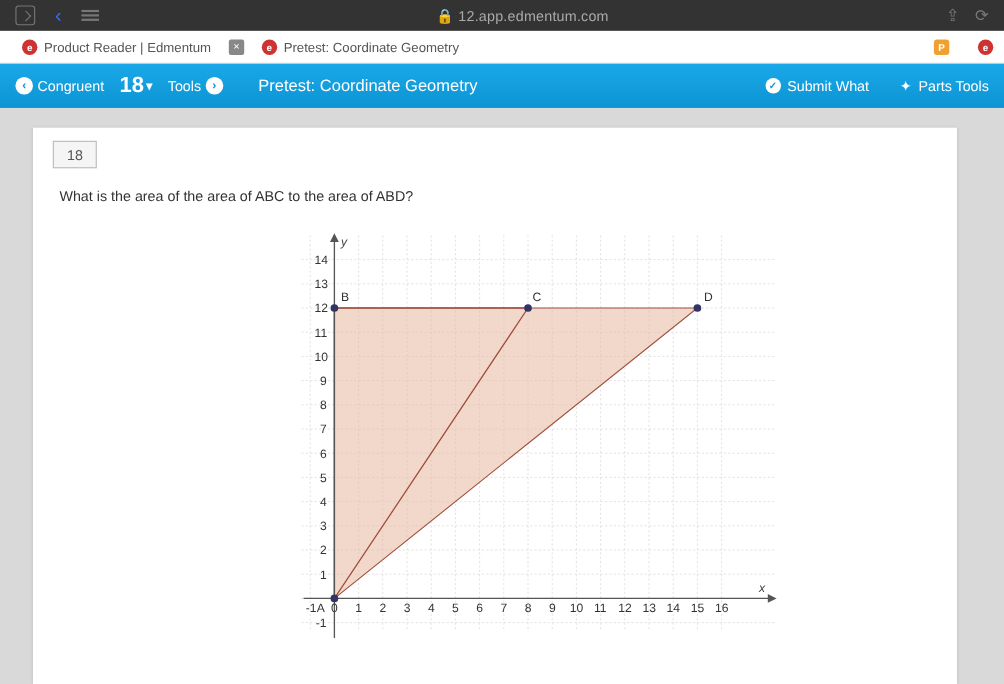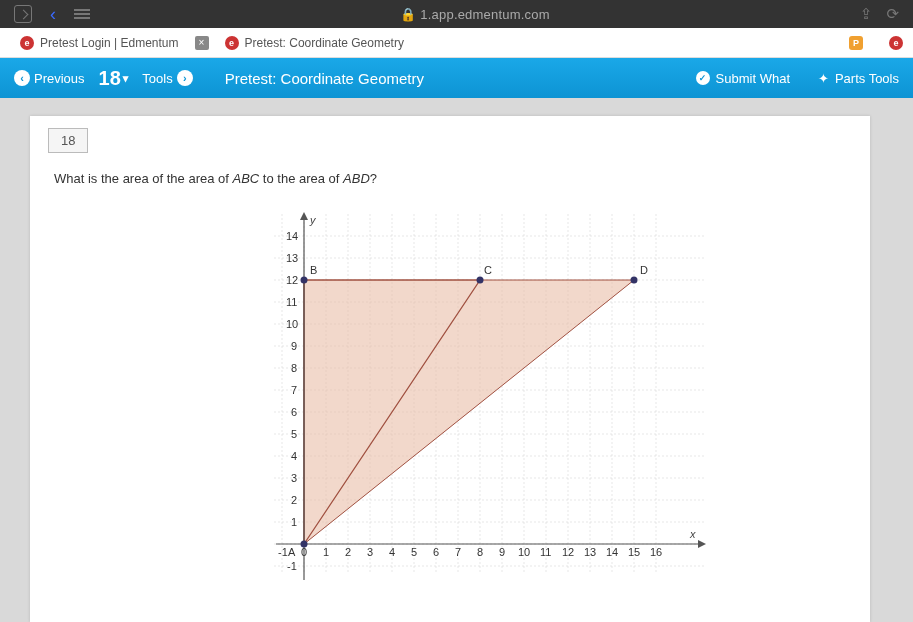--- a/index.html
+++ b/index.html
@@ -30,21 +30,21 @@
 .blue-bar .title{margin-left:22px;font-size:15px;}
 .blue-bar .spacer{flex:1;}
 .blue-bar .right-item{display:flex;align-items:center;gap:6px;font-size:13px;}
 .blue-bar .check{width:14px;height:14px;border-radius:50%;background:#fff;color:#0d94d4;display:flex;align-items:center;justify-content:center;font-size:9px;font-weight:bold;}
 
 .content-area { background:#d9d9d9; height:524px; padding:18px 0 0 30px; position:relative; overflow:hidden;}
 .paper { background:#fff; width:840px; min-height:506px; box-shadow:0 0 3px rgba(0,0,0,.15); padding:12px 24px 20px 24px; }
 
 .qnum-box { display:inline-block; border:1px solid #bbb; background:#f5f5f5; padding:4px 12px; font-size:13px; color:#555; margin-left:-6px; }
 .qtext { margin-top:18px; font-size:13px; color:#333; }
-.qtext .it{font-style:italic;}
+.qtext .it{}
 
 .graph-wrap { margin:18px 0 0 210px; width:450px; height:380px; position:relative; background:#fff; }
 .graph-wrap svg { width:100%; height:100%; }
 
 .grid-line { stroke:#ccc; stroke-width:0.5; stroke-dasharray:2 2; }
 .axis-line { stroke:#555; stroke-width:1.2; }
 .tri-fill { fill:#e8b8a0; fill-opacity:.55; stroke:#a05040; stroke-width:1; }
 .tri-line { fill:none; stroke:#a05040; stroke-width:1.2; }
 .pt { fill:#336; }
 .lbl { font-size:11px; fill:#333; font-family:Arial; }
@@ -58,50 +58,50 @@
   <div class="browser-top">
     <span class="square-btn"></span>
     <span class="arrow">‹</span>
     <span class="lines">
         <span></span>
         <span></span>
         <span></span>
       </span>
     <span class="url">
       <span>🔒</span>
-      <span>1.app.edmentum.com</span>
+      <span>12.app.edmentum.com</span>
     </span>
     <span class="right-ctrls">
       <span>⇪</span>
       <span>⟳</span>
     </span>
   </div>
 
   <div class="tabs-row">
     <div class="tab">
       <span class="tab-icon-e">e</span>
-      <span>Pretest Login | Edmentum</span>
+      <span>Product Reader | Edmentum</span>
     </div>
     <span class="tab-close">×</span>
     <div class="tab">
       <span class="tab-icon-e">e</span>
       <span>Pretest: Coordinate Geometry</span>
     </div>
     <div class="tab" style="margin-left:auto">
       <span class="tab-icon-p">P</span>
     </div>
     <div class="tab" style="padding-right:0">
       <span class="tab-icon-e">e</span>
     </div>
   </div>
 
   <div class="blue-bar">
     <div class="nav-btn">
       <span class="circle-arrow">‹</span>
-      <span>Previous</span>
+      <span>Congruent</span>
     </div>
     <div class="qcount">
       <span>18</span>
       <span class="chev">▾</span>
     </div>
     <div class="nav-btn">
       <span>Tools</span>
       <span class="circle-arrow">›</span>
     </div>
     <div class="title">Pretest: Coordinate Geometry</div>

